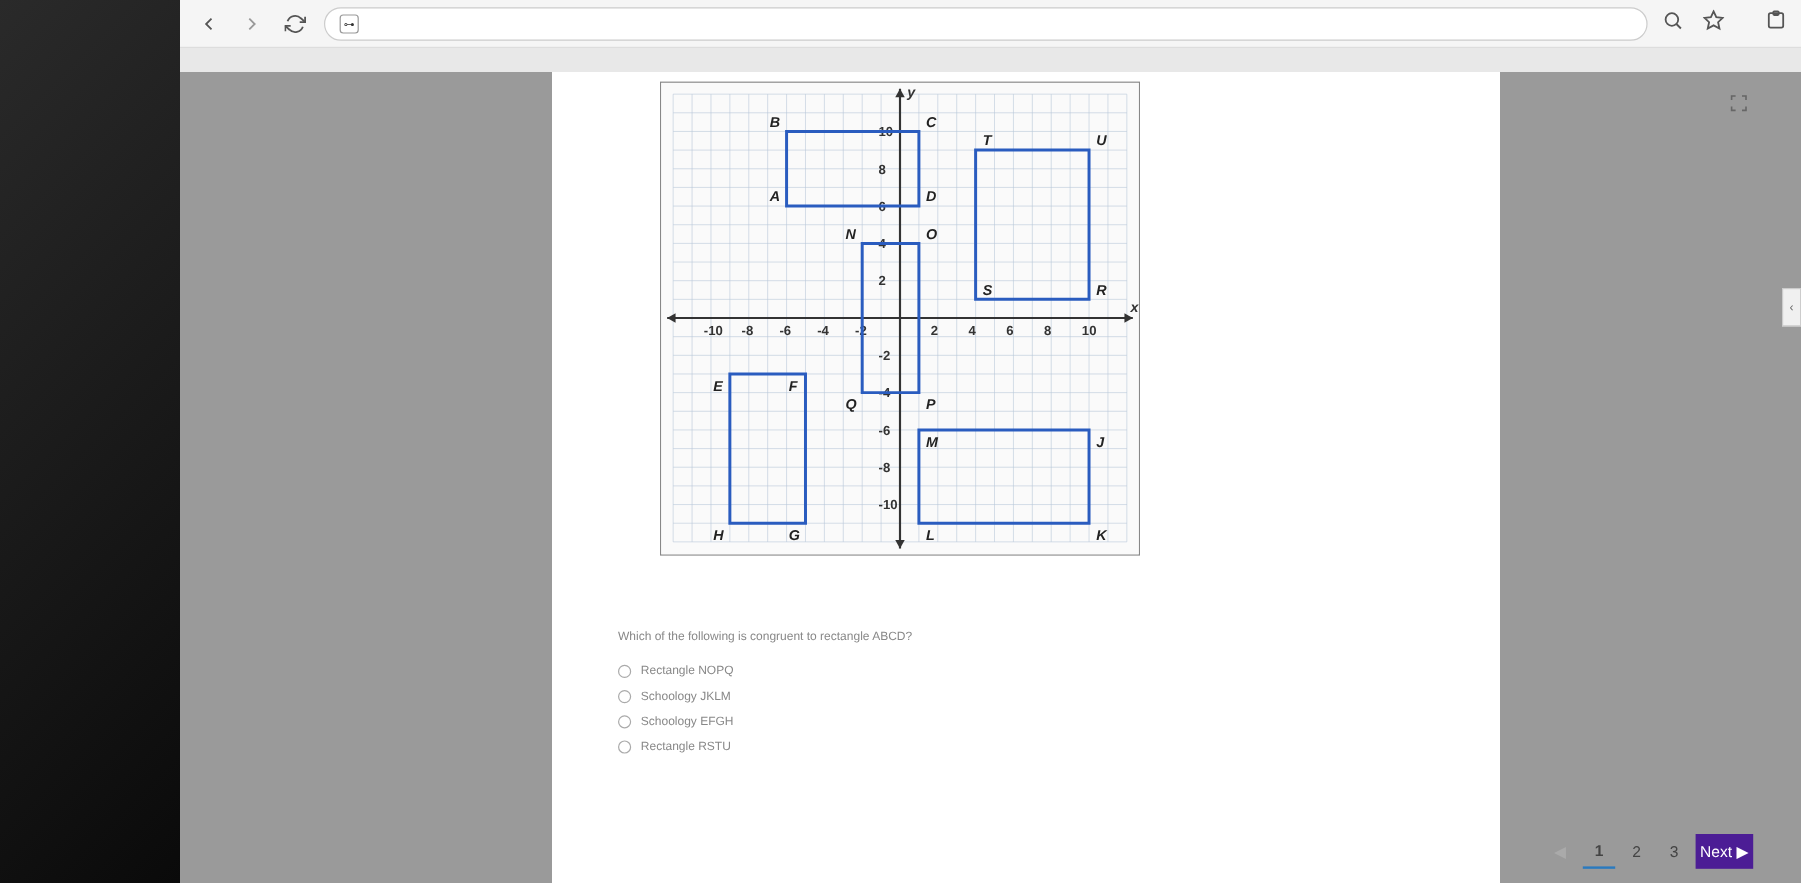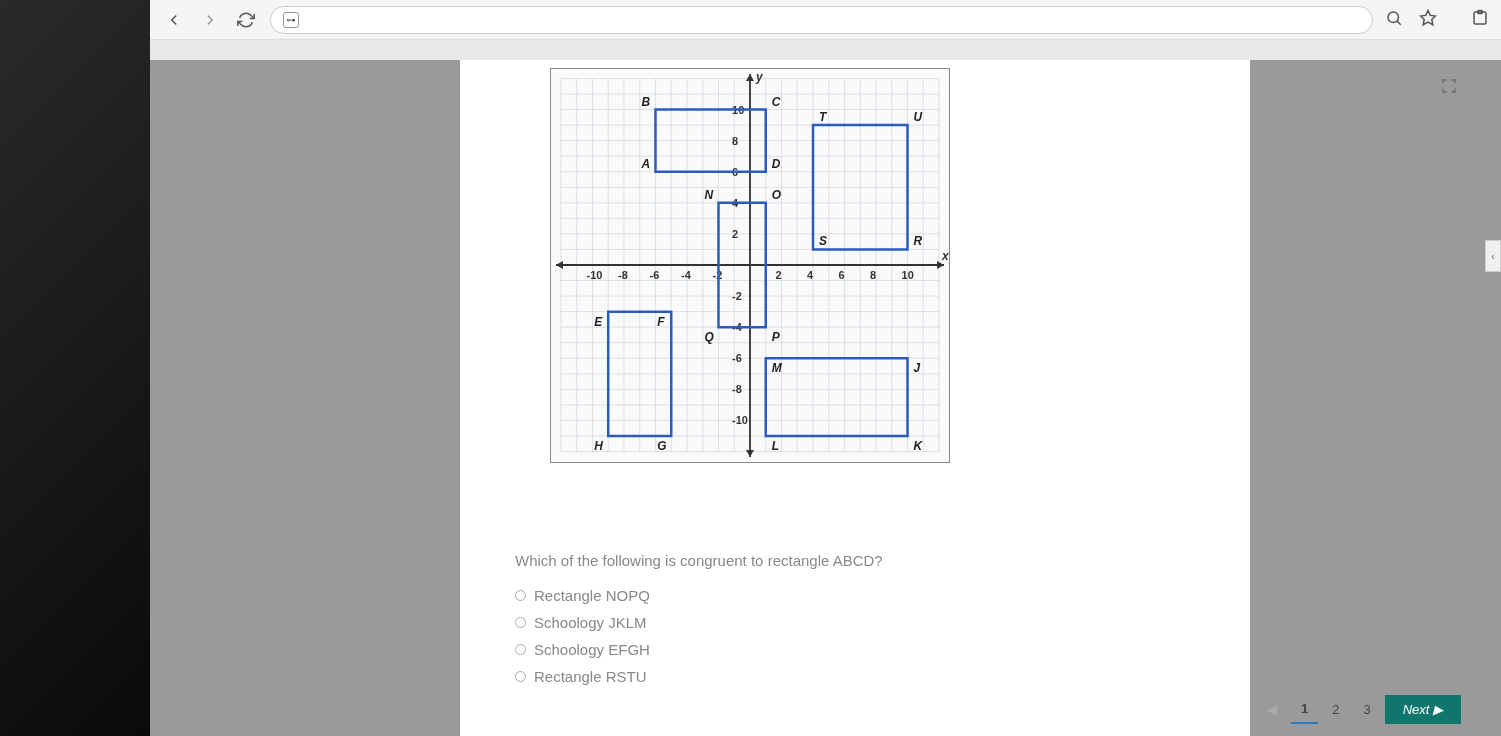--- a/index.html
+++ b/index.html
@@ -83,22 +83,22 @@
 }
 .chart-box {
   position: absolute;
   left: 90px; top: 8px;
   width: 400px; height: 395px;
   border: 1px solid #888;
 }
 svg.grid { width: 100%; height: 100%; }
 .question-area {
   position: absolute;
-  left: 55px; top: 492px;
-  font-size: 15px;
+  left: 55px; top: 465px;
+  font-size: 10px;
   color: #888;
 }
 .question-text { margin-bottom: 18px; }
 .option { display: flex; align-items: center; gap: 8px; margin-bottom: 10px; }
 .radio {
   width: 11px; height: 11px;
   border: 1px solid #aaa;
   border-radius: 50%;
 }
 .right-panel {
@@ -130,26 +130,26 @@
   font-size: 13px;
 }
 .pager-item {
   padding: 6px 10px;
   color: #444;
   cursor: pointer;
 }
 .pager-item.current { border-bottom: 2px solid #2a7abf; font-weight: bold; }
 .pager-prev { color: #aaa; padding: 6px 10px; }
 .next-btn {
-  background: #0f766e;
+  background: #4c1d95;
   color: #fff;
-  padding: 7px 18px;
+  padding: 7px 4px;
   cursor: pointer;
   font-size: 13px;
-  display: flex; align-items: center; gap: 4px; font-style: italic;
+  display: flex; align-items: center; gap: 4px;
 }
 .axis-label { font: bold italic 12px Arial; fill: #333; }
 .tick-label { font: 11px Arial; fill: #333; font-weight: 600;}
 .pt-label { font: bold italic 12px Arial; fill: #222; }
 </style>
 </head>
 <body>
 
 <div class="photo-bg"></div>
 

